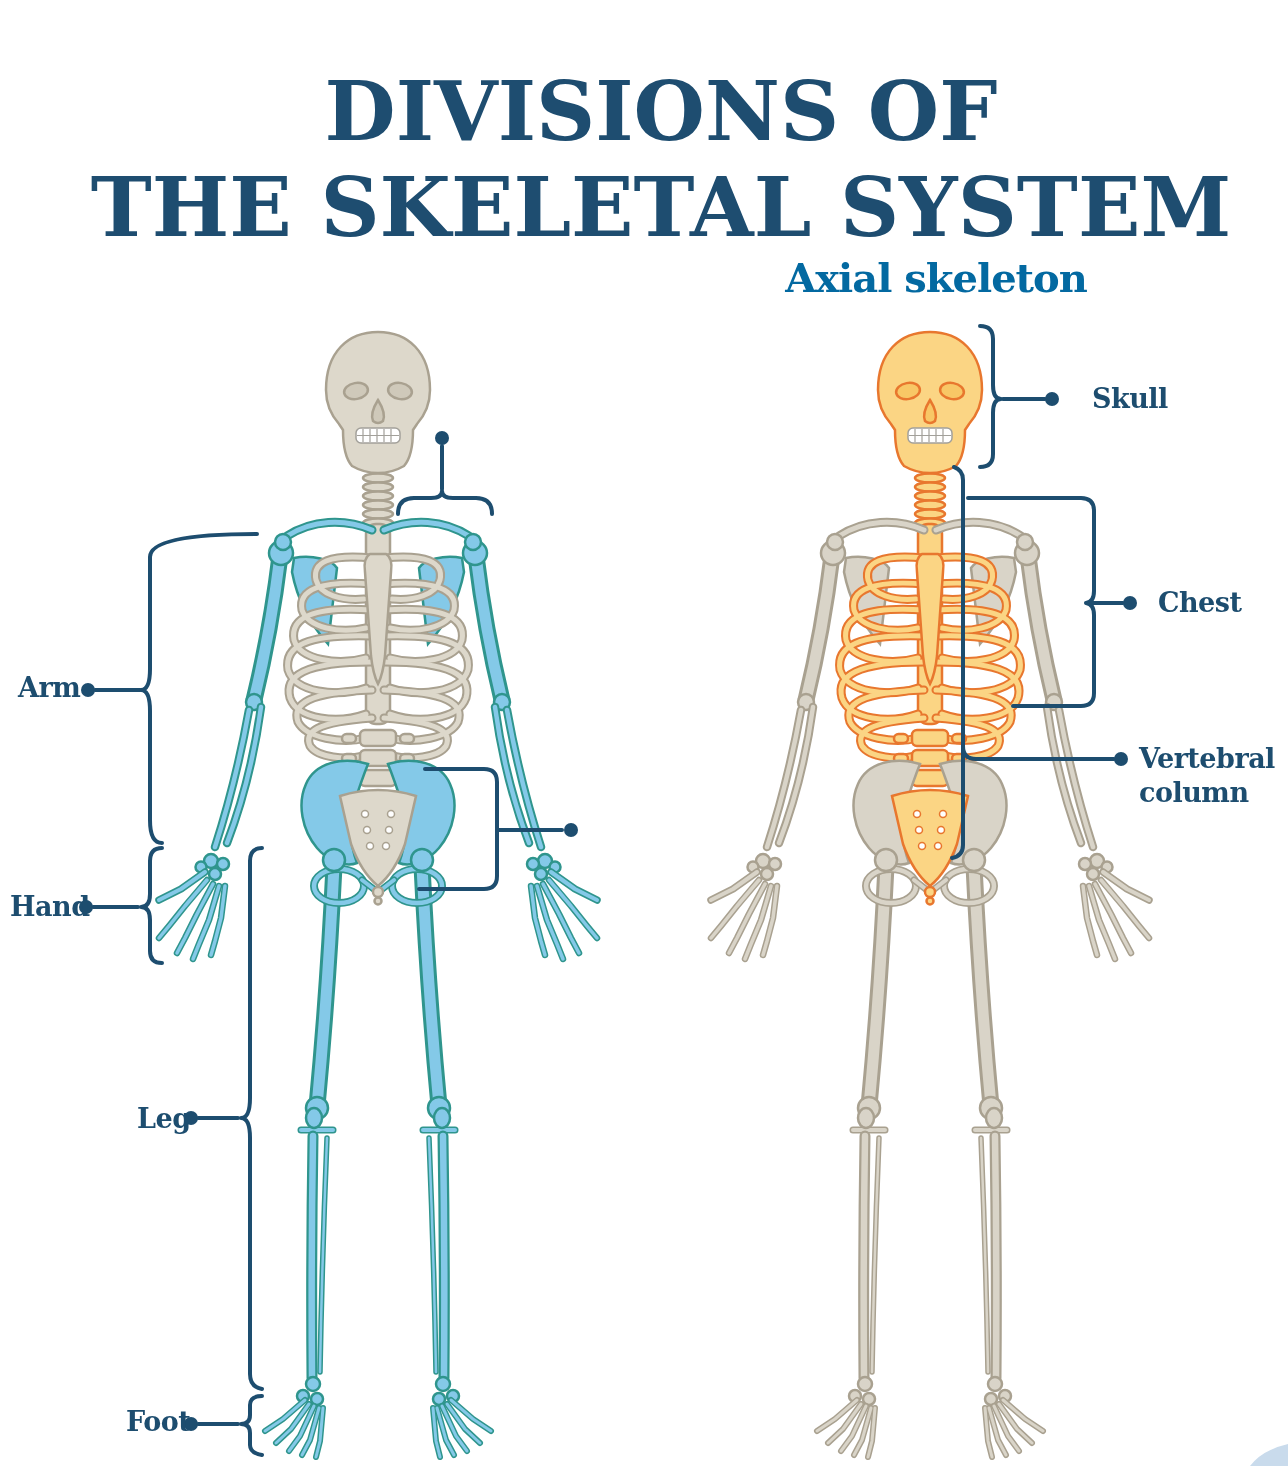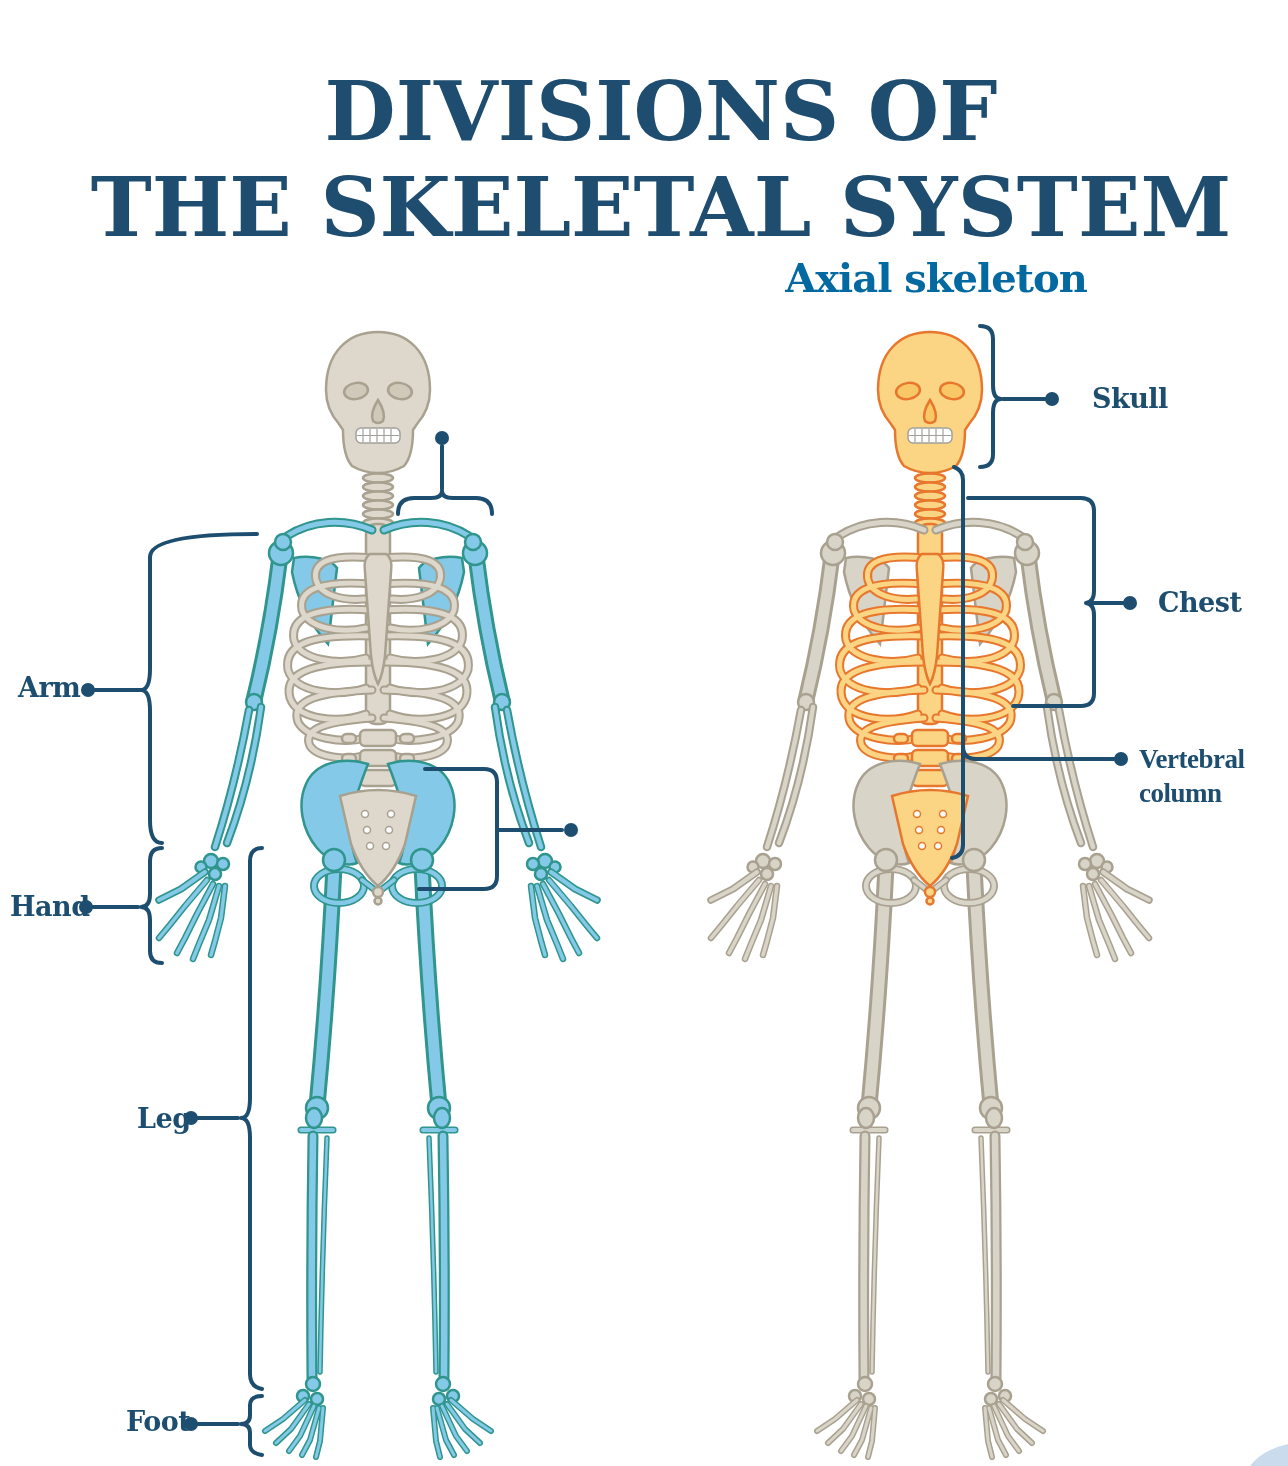--- a/index.html
+++ b/index.html
@@ -25,21 +25,21 @@
   .blt{fill:#1d4d6f;}
 
   .title{position:absolute;left:0;top:8px;width:1288px;text-align:center;
          color:#1e4d70;font-weight:700;font-size:82px;line-height:96px;letter-spacing:0;}
   .title span{display:block;margin-left:34px;}
   .heading{position:absolute;top:254px;font-weight:700;font-size:40px;letter-spacing:-1px;text-align:center;}
   .heading.app{left:0;width:756px;color:#2e77b8;}
   .heading.ax{left:756px;width:360px;color:#0369a1;}
 
   .lbl{position:absolute;color:#1d4d6f;font-weight:700;font-size:27px;line-height:34px;letter-spacing:-0.5px;white-space:nowrap;}
-  .lbl.wrap{white-space:normal;font-family:Liberation Serif, serif;}
+  .lbl.wrap{white-space:normal;}
   .lbl-shoulder{left:452px;top:421px;}
   .lbl-arm{left:18px;top:671px;}
   .lbl-hand{left:10px;top:890px;}
   .lbl-pelvic{left:578px;top:795px;width:120px;}
   .lbl-leg{left:137px;top:1102px;}
   .lbl-foot{left:126px;top:1405px;}
   .lbl-skull{left:1064px;top:382px;margin-left:28px;}
   .lbl-chest{left:1136px;top:586px;margin-left:22px;}
   .lbl-vertebral{left:1139px;top:742px;width:140px;}
 </style>

